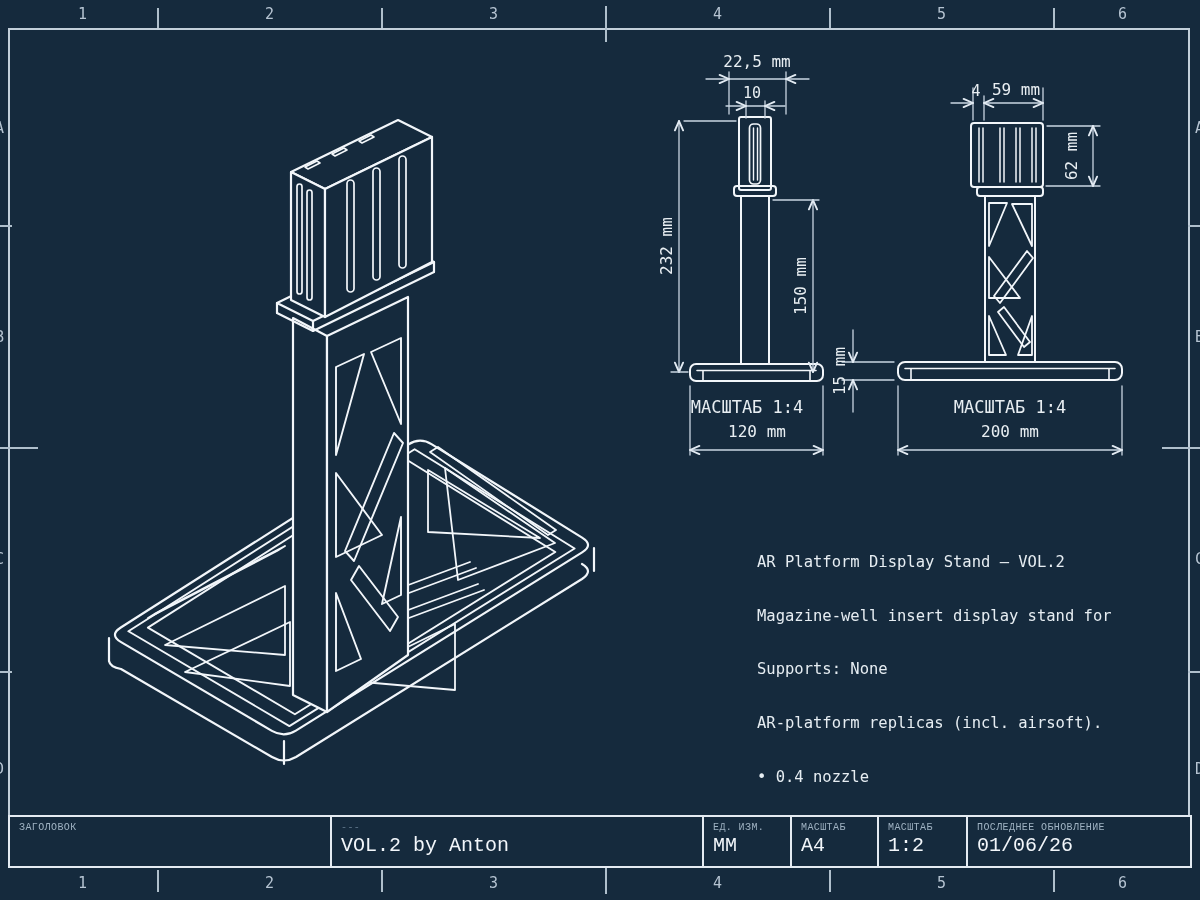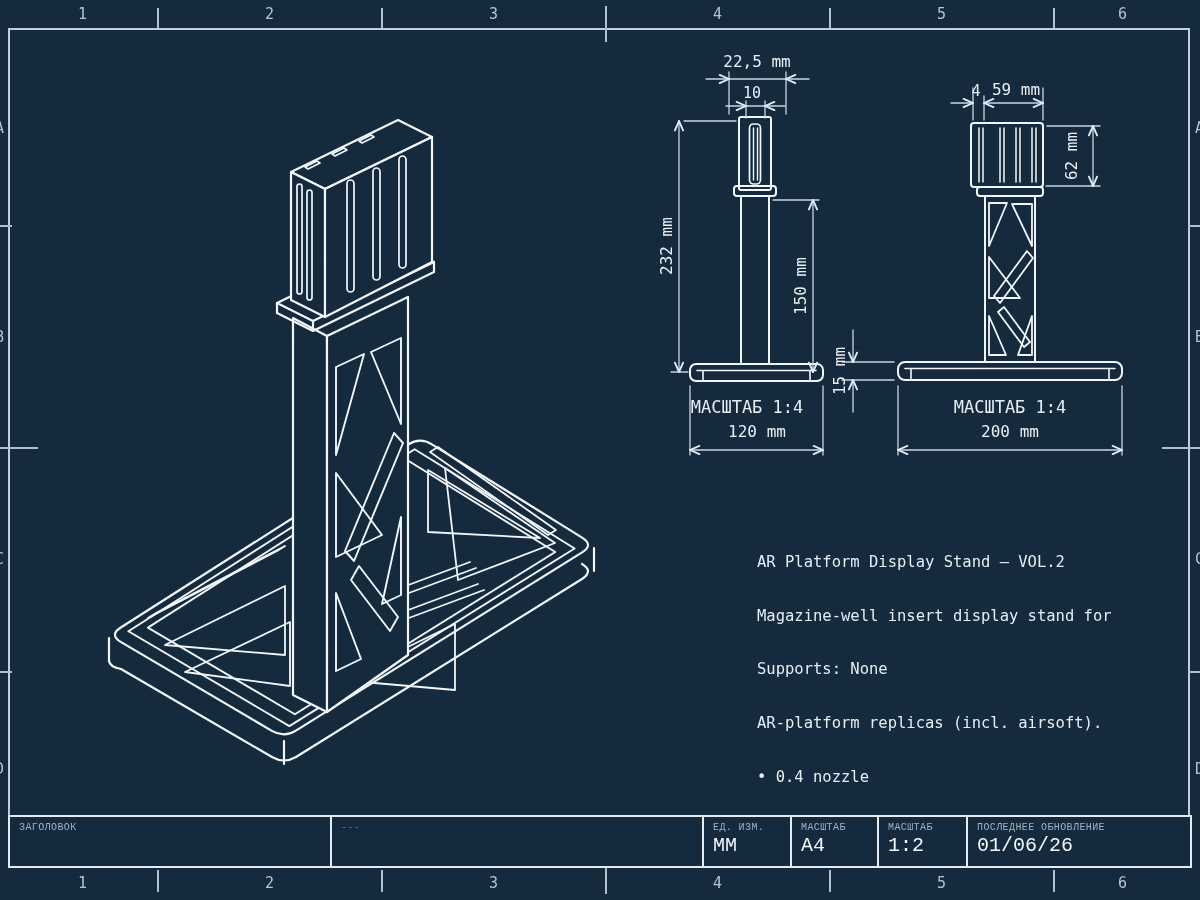--- a/index.html
+++ b/index.html
@@ -236,20 +236,21 @@
   
   
 </div>
 
 <div class="titleblock">
   <div class="cell" style="flex:0 0 320px">
     <div class="lab">ЗАГОЛОВОК</div>
   </div>
   <div class="cell" style="flex:0 0 372px">
     <div class="lab dim">---</div>
+    <div class="val">VOL.2 by Anton</div>
   </div>
   <div class="cell" style="flex:0 0 88px">
     <div class="lab">ЕД. ИЗМ.</div>
     <div class="val">ММ</div>
   </div>
   <div class="cell" style="flex:0 0 87px">
     <div class="lab">МАСШТАБ</div>
     <div class="val">A4</div>
   </div>
   <div class="cell" style="flex:0 0 89px">

